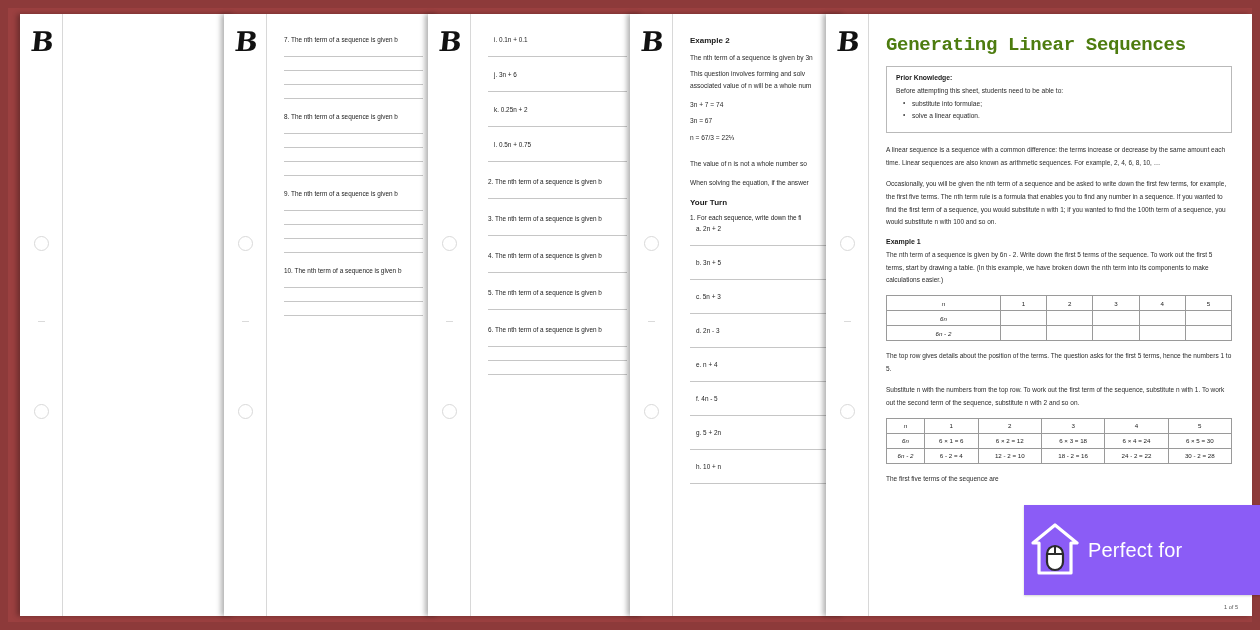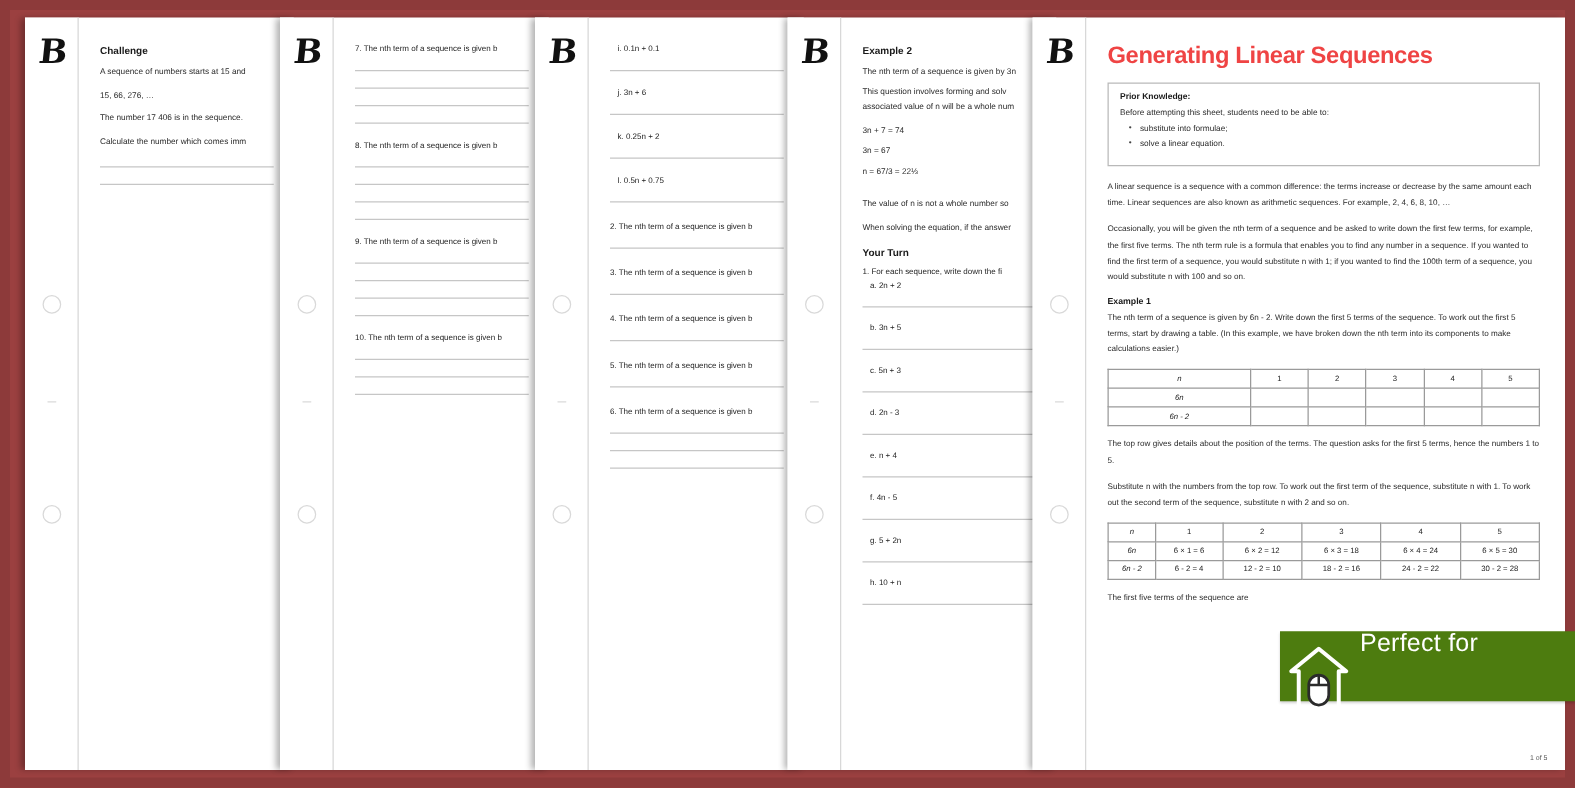--- a/index.html
+++ b/index.html
@@ -55,23 +55,23 @@
   .p-title{font-size:8px;font-weight:700;margin:0 0 7px 0;}
   .p-text{font-size:6.6px;line-height:1.9;margin:0 0 6px 0;color:#2a2a2a;}
   .qline{font-size:6.4px;margin:0 0 4px 0;color:#222;white-space:nowrap;}
   .ans-rule{height:1px;background:#c6c6c6;margin:13px 0 13px 0;}
   .sub{font-size:6.4px;margin:0 0 3px 6px;color:#222;}
 
   
   #sheet5{left:826px;width:426px;}
   #sheet5 .page-body{padding:16px 20px 0 18px;}
   .big-title{
-    font-family:Liberation Sans, sans-serif;
+    font-family:Liberation Mono, monospace;
     font-weight:700;font-size:19px;letter-spacing:-0.3px;
-    color:#ef4444;margin:4px 0 10px 0;
+    color:#4d7c0f;margin:4px 0 10px 0;
   }
   .prior-box{
     border:1px solid #b9b9b9;padding:7px 9px 8px 9px;margin-bottom:11px;
   }
   .prior-h{font-size:6.8px;font-weight:700;margin:0 0 6px 0;}
   .prior-p{font-size:6.6px;margin:0 0 6px 0;color:#2c2c2c;}
   .prior-li{font-size:6.6px;margin:0 0 5px 16px;color:#2c2c2c;position:relative;}
   .prior-li:before{content:"\2022";position:absolute;left:-9px;top:-1px;color:#444;}
   .para{font-size:6.5px;line-height:1.95;margin:0 0 9px 0;color:#2a2a2a;text-align:left;}
   .ex-h{font-size:7px;font-weight:700;margin:0 0 4px 0;}
@@ -81,22 +81,22 @@
     font-size:6.2px;text-align:center;color:#222;
     padding:0 2px;
   }
   table.seq td.lbl{font-style:italic;}
   .foot-page{
     position:absolute;right:14px;bottom:6px;font-size:5.6px;color:#555;
   }
 
   
   #badge{
-    position:absolute;left:1024px;top:505px;width:236px;height:56px;
-    background:#4d7c0f;display:flex;
+    position:absolute;left:1024px;top:505px;width:236px;height:90px;
+    background:#8b5cf6;display:flex;align-items:center;
     box-shadow:0 1px 2px rgba(0,0,0,.18);
   }
   #badge .icon-wrap{
     width:62px;height:77px;display:flex;align-items:center;justify-content:center;
     flex:0 0 62px;
   }
   #badge .txt{color:#ffffff;line-height:1.02;padding-left:2px;}
   #badge .t1{font-size:20px;font-weight:400;letter-spacing:.2px;}
   #badge .t2{font-size:21px;font-weight:700;letter-spacing:.2px;}
 </style>
@@ -106,29 +106,20 @@
 <div id="stage">
   <div id="frame"></div>
 
   <div class="sheet" id="sheet1" style="left:20px;width:215px;">
     <div class="spine">
       <div class="logo-b">B</div>
       <div class="punch p1"></div>
       <div class="punch-dash"></div>
       <div class="punch p2"></div>
 
-    </div>
-    <div class="page-body">
-      <p class="p-title">Challenge</p>
-      <p class="p-text">A sequence of numbers starts at 15 and</p>
-      <p class="p-text">15, 66, 276, …</p>
-      <p class="p-text">The number 17 406 is in the sequence.</p>
-      <p class="p-text">Calculate the number which comes imm</p>
-      <div class="ans-rule"></div>
-      <div class="ans-rule"></div>
     </div>
   </div>
 
   <div class="sheet" id="sheet2" style="left:224px;width:215px;">
     <div class="spine">
       <div class="logo-b">B</div>
       <div class="punch p1"></div>
       <div class="punch-dash"></div>
       <div class="punch p2"></div>
 

